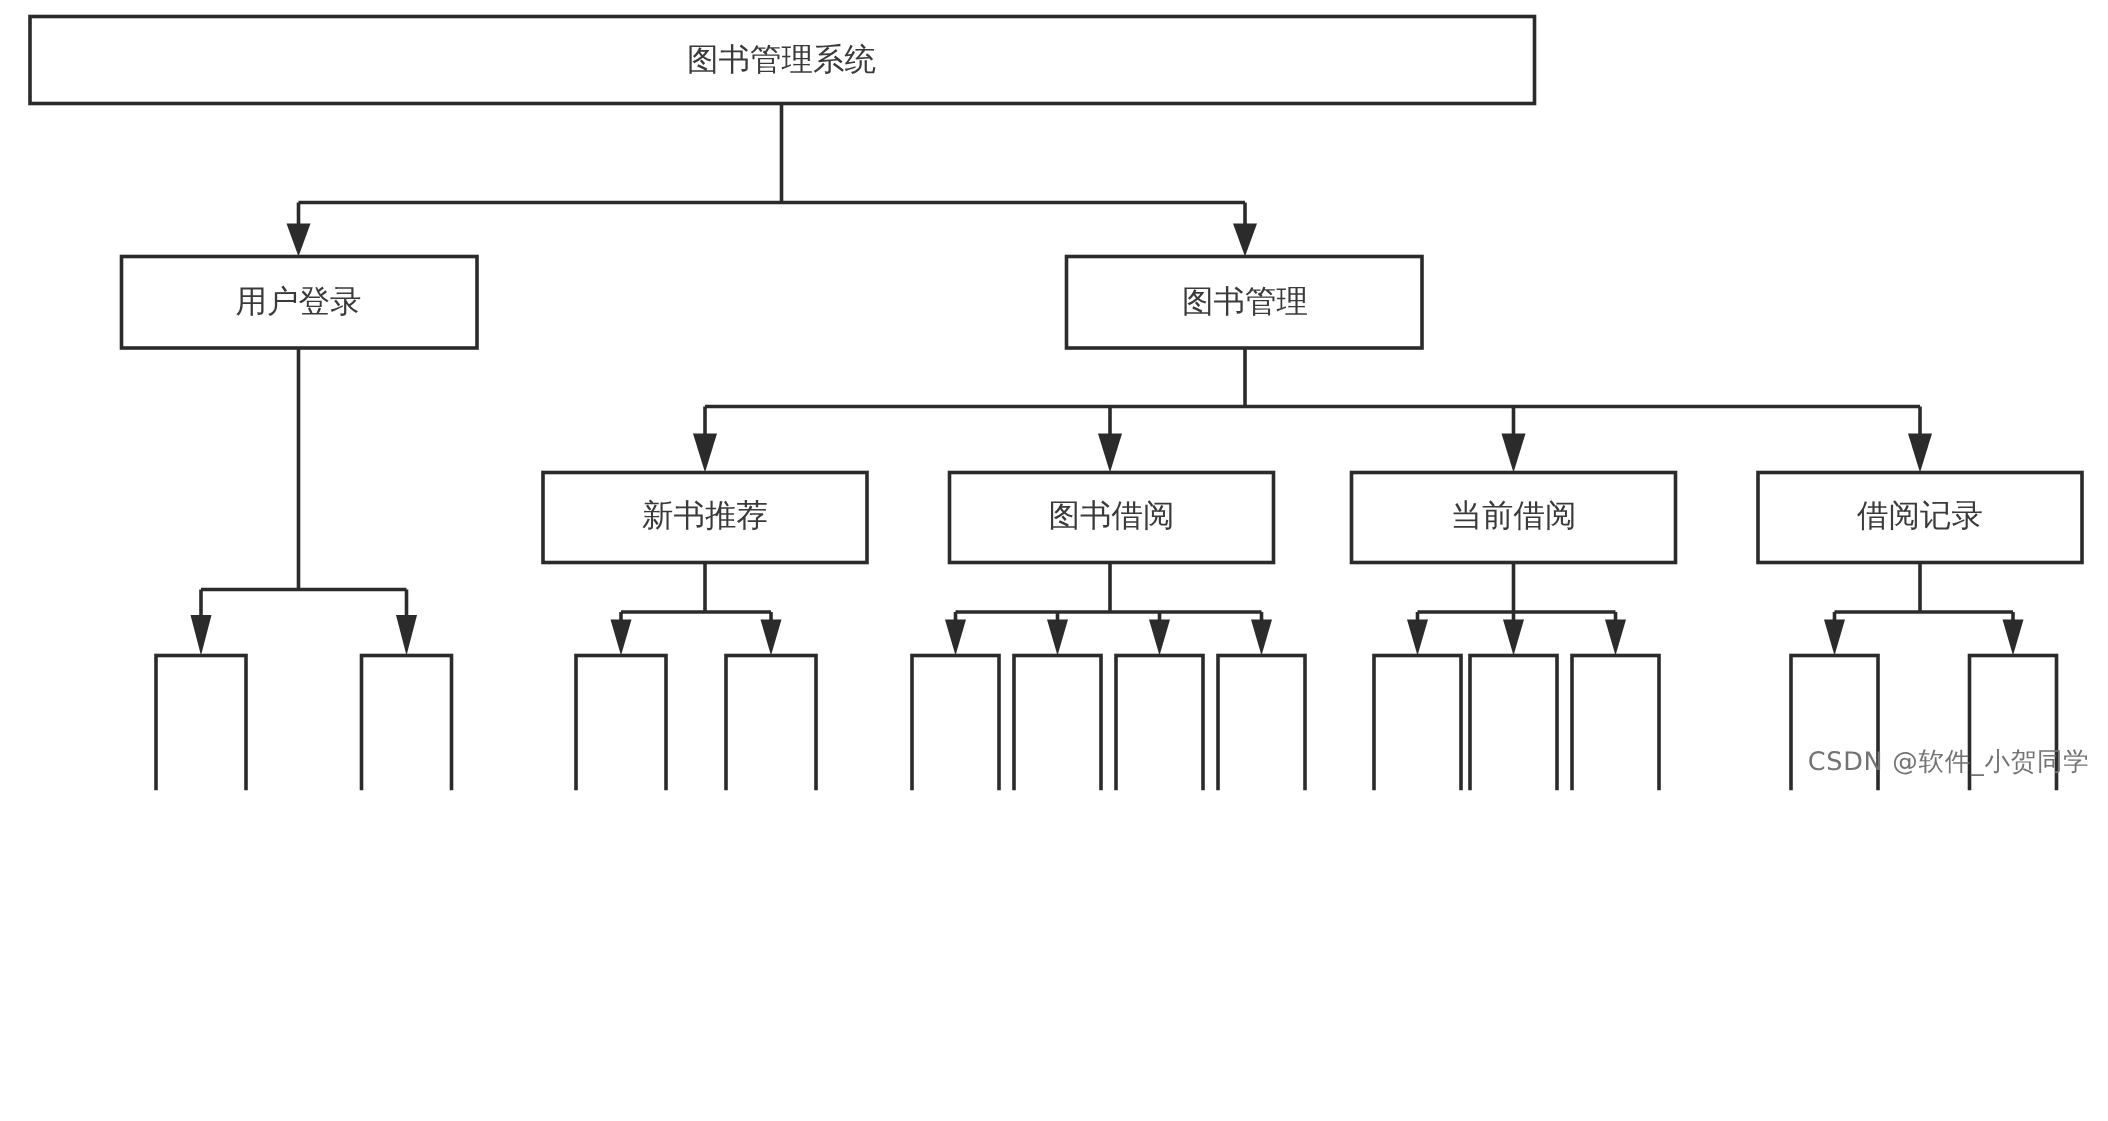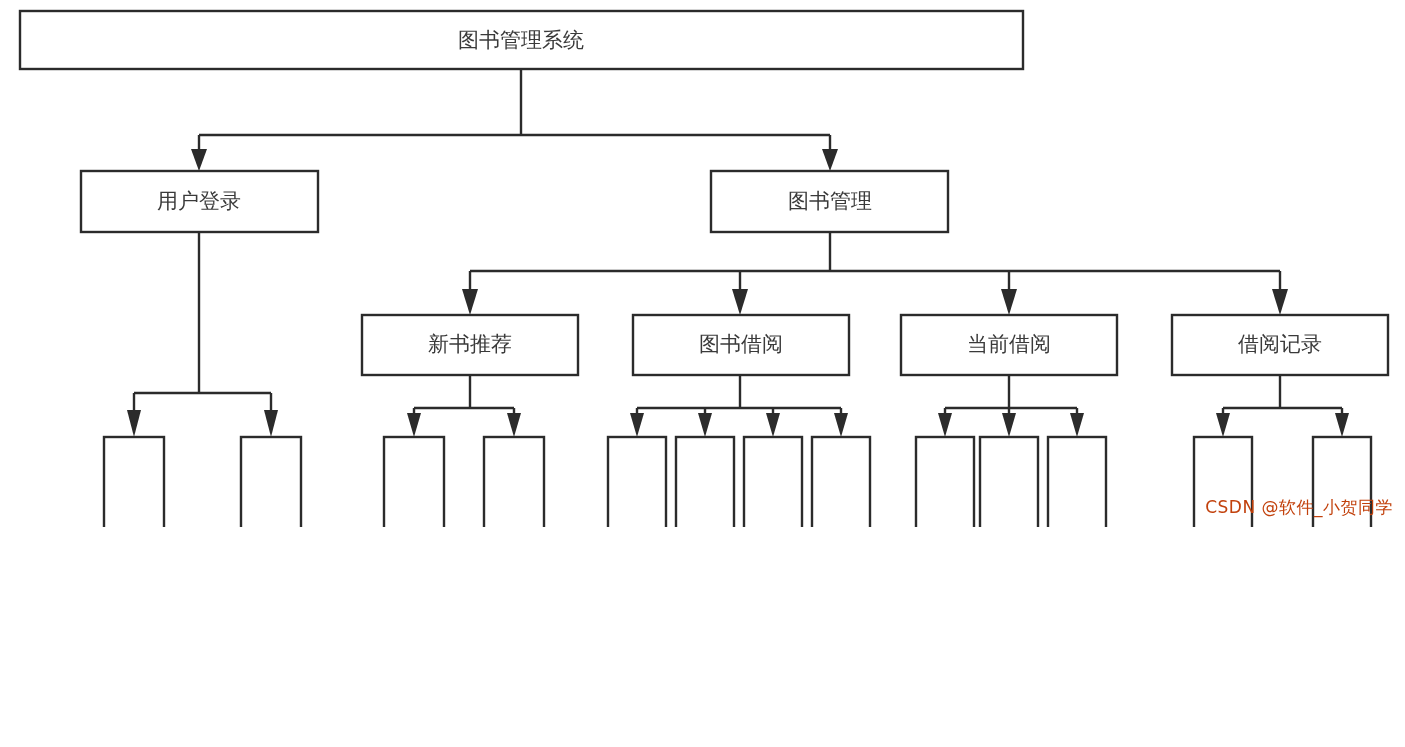--- a/index.html
+++ b/index.html
@@ -60,21 +60,21 @@
     justify-content: center;
     white-space: nowrap;
     pointer-events: none;
   }
   .watermark {
     position: absolute;
     right: 12px;
     bottom: 8px;
     font-family: "DejaVu Sans", "Liberation Sans", sans-serif;
     font-size: 17px;
-    color: #c2410c;
+    color: #737373;
     letter-spacing: 0.5px;
     white-space: nowrap;
     margin-top: 28px;
   }
 </style>
 </head>
 <body>
 
 <div id="diagram-root">
 

